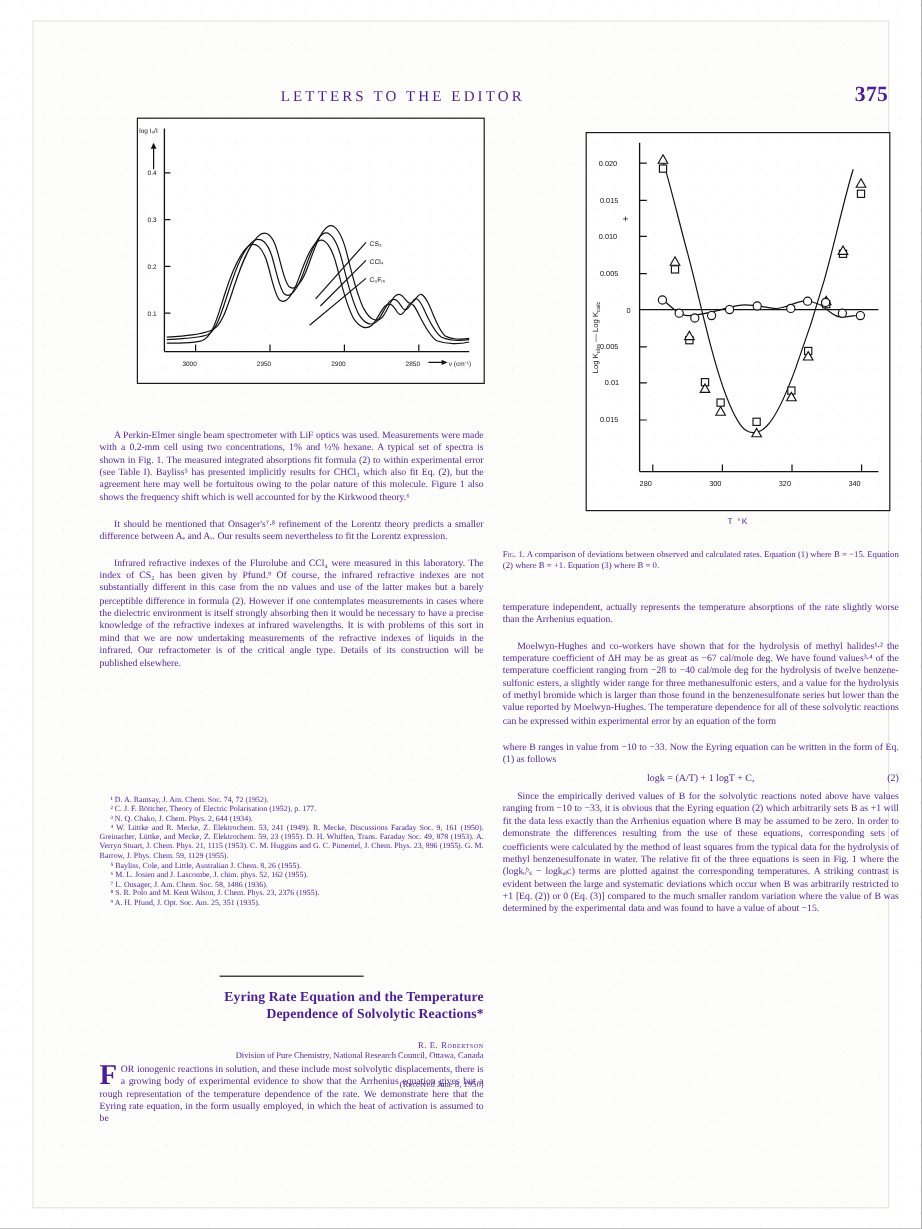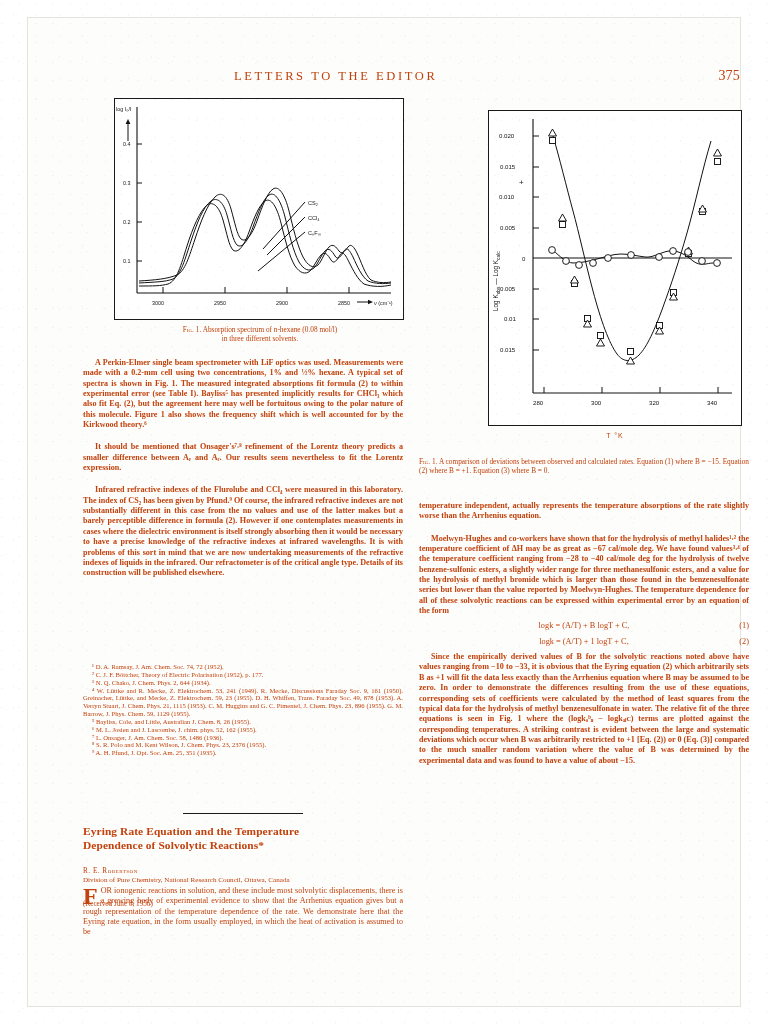--- a/index.html
+++ b/index.html
@@ -7,21 +7,21 @@
     padding: 0;
     background: #6e6e6e;
   }
   .page {
     position: relative;
     width: 768px;
     height: 1024px;
     background: #ffffff;
     overflow: hidden;
     font-family: "Liberation Serif", serif;
-    color: #c2410c;
+    color: #4c1d95;
     box-sizing: border-box;
   }
   
   .page::before {
     content: "";
     position: absolute;
     inset: 0;
     pointer-events: none;
     opacity: .35;
     background-image:
@@ -49,39 +49,39 @@
     align-items: baseline;
     justify-content: space-between;
   }
   .runhead .title {
     font-size: 12.5px;
     letter-spacing: 2.6px;
     font-weight: 400;
     margin-left: 150px;
   }
   .runhead .folio {
-    font-size: 14px;
-    font-weight: 400;
+    font-size: 18px;
+    font-weight: 700;
     letter-spacing: .2px;
   }
 
   
   .col {
     position: absolute;
     width: 320px;
     font-size: 8.1px;
     line-height: 10.35px;
     text-align: justify;
     text-justify: inter-word;
     hyphens: manual;
   }
   .col-left  { left: 55px;  top: 340px; width: 320px; }
   .col-right { left: 391px; top: 483px; width: 330px; }
 
-  .col p { margin: 0; text-indent: 12px; font-weight: bold; }
+  .col p { margin: 0; text-indent: 12px; }
   .col p.noind { text-indent: 0; }
   .col p + p { margin-top: 12px; }
 
   
   .figbox {
     position: absolute;
     border: 1.4px solid #1a1a1a;
     background: #fff;
     box-sizing: border-box;
   }
@@ -105,21 +105,21 @@
   .ticklbl { font-family: "Liberation Sans", sans-serif; font-size: 6.1px; fill: #141414; }
   .ticklbl-sm { font-family: "Liberation Sans", sans-serif; font-size: 5.4px; fill: #141414; }
   .axlbl  { font-family: "Liberation Sans", sans-serif; font-size: 6.4px; fill: #141414; }
   .leg    { font-family: "Liberation Sans", sans-serif; font-size: 5.6px; fill: #141414; }
   .mk     { stroke: #121212; stroke-width: .95; fill: #ffffff; }
 
   
   .arthead {
     position: absolute;
     left: 55px; top: 795px; width: 320px;
-    text-align: left;
+    text-align: right;
   }
   .rule {
     width: 120px; height: 1px; background: #1a1a1a;
     margin: 0 auto 10px auto;
   }
   .art-title {
     font-size: 11.4px; font-weight: 700; line-height: 14px; letter-spacing: .1px;
   }
   .art-author {
     font-size: 7.2px; margin-top: 15px; font-variant: small-caps; letter-spacing: .5px;
@@ -242,25 +242,20 @@
           <line class="tick" x1="148" y1="150" x2="190" y2="103"></line>
           <line class="tick" x1="152" y1="156" x2="190" y2="118"></line>
           <line class="tick" x1="143" y1="172" x2="190" y2="133"></line>
           <text class="leg" x="193" y="106">CS₂</text>
           <text class="leg" x="193" y="121">CCl₄</text>
           <text class="leg" x="193" y="136">CₙFₘ</text>
         </g>
       </svg>
     </div>
 
-    <div class="figcap left">
-      <span class="smc">Fig. 1.</span>
-      <span>Absorption spectrum of n-hexane (0.08 mol/l)</span><br>
-      <span>in three different solvents.</span>
-    </div>
 
     <div class="figbox fig-right">
       <svg width="252" height="314" viewBox="0 0 252 314">
 
         <line class="axline" x1="44" y1="8" x2="44" y2="282"></line>
         <line class="axline" x1="44" y1="282" x2="243" y2="282"></line>
 
         <line class="axline" x1="44" y1="147" x2="243" y2="147" stroke-width="0.9"></line>
 
         <g>
@@ -390,24 +385,21 @@
       <div class="art-recv">(Received June 8, 1956)</div>
     </div>
 
     <div class="body-start">
       <span class="dropcap">F</span><span>OR ionogenic reactions in solution, and these include most solvolytic displacements, there is a growing body of experimental evidence to show that the Arrhenius equation gives but a rough representation of the temperature dependence of the rate. We demonstrate here that the Eyring rate equation, in the form usually employed, in which the heat of activation is assumed to be</span>
     </div>
 
     <div class="col col-right">
       <p class="noind">temperature independent, actually represents the temperature absorptions of the rate slightly worse than the Arrhenius equation.</p>
       <p>Moelwyn-Hughes and co-workers have shown that for the hydrolysis of methyl halides¹‧² the temperature coefficient of ΔH may be as great as −67 cal/mole deg. We have found values³‧⁴ of the temperature coefficient ranging from −28 to −40 cal/mole deg for the hydrolysis of twelve benzene-sulfonic esters, a slightly wider range for three methanesulfonic esters, and a value for the hydrolysis of methyl bromide which is larger than those found in the benzenesulfonate series but lower than the value reported by Moelwyn-Hughes. The temperature dependence for all of these solvolytic reactions can be expressed within experimental error by an equation of the form</p>
-      <div class="eq">
-        <span>logk = (A/T) + B logT + C,</span>
-        <span class="num">(1)</span>
-      </div>
+      <p class="noind">where B ranges in value from −10 to −33. Now the Eyring equation can be written in the form of Eq. (1) as follows</p>
       <div class="eq">
         <span>logk = (A/T) + 1 logT + C,</span>
         <span class="num">(2)</span>
       </div>
       <p>Since the empirically derived values of B for the solvolytic reactions noted above have values ranging from −10 to −33, it is obvious that the Eyring equation (2) which arbitrarily sets B as +1 will fit the data less exactly than the Arrhenius equation where B may be assumed to be zero. In order to demonstrate the differences resulting from the use of these equations, corresponding sets of coefficients were calculated by the method of least squares from the typical data for the hydrolysis of methyl benzenesulfonate in water. The relative fit of the three equations is seen in Fig. 1 where the (logkₒᵇₛ − logkₐₗᴄ) terms are plotted against the corresponding temperatures. A striking contrast is evident between the large and systematic deviations which occur when B was arbitrarily restricted to +1 [Eq. (2)) or 0 (Eq. (3)] compared to the much smaller random variation where the value of B was determined by the experimental data and was found to have a value of about −15.</p>
     </div>
 
   </div>
 </div>
 

